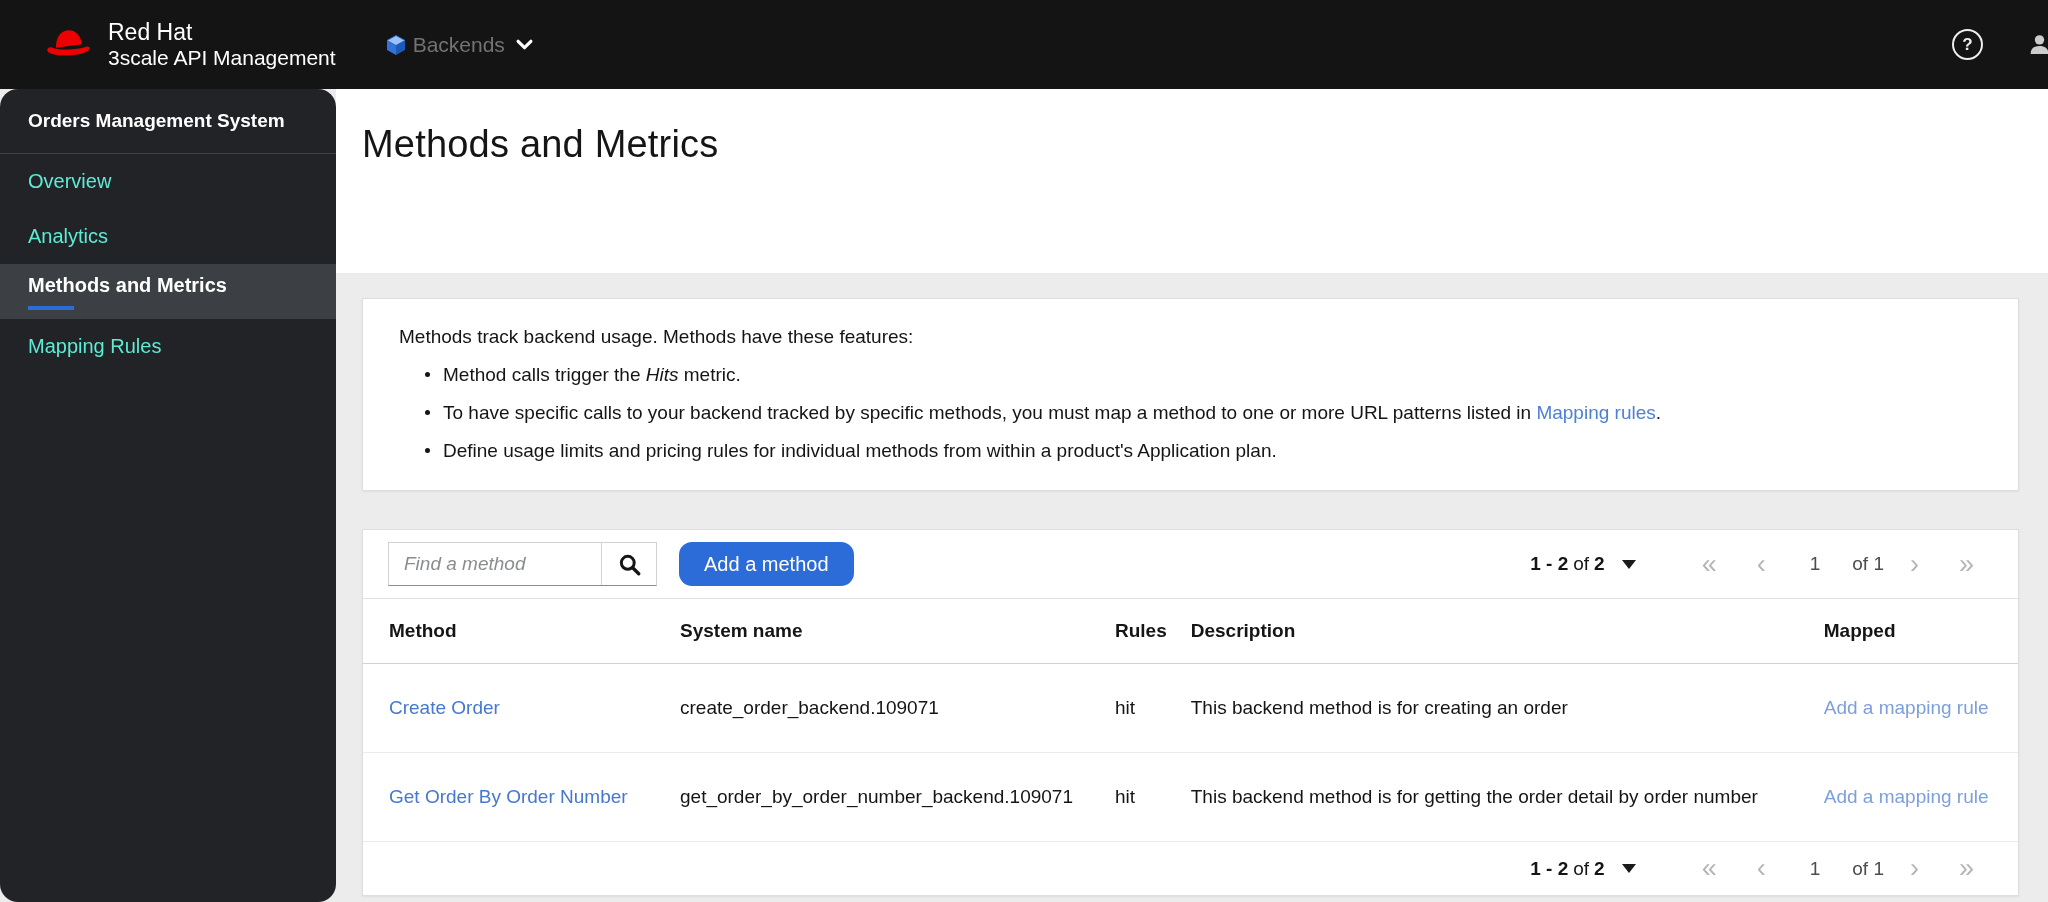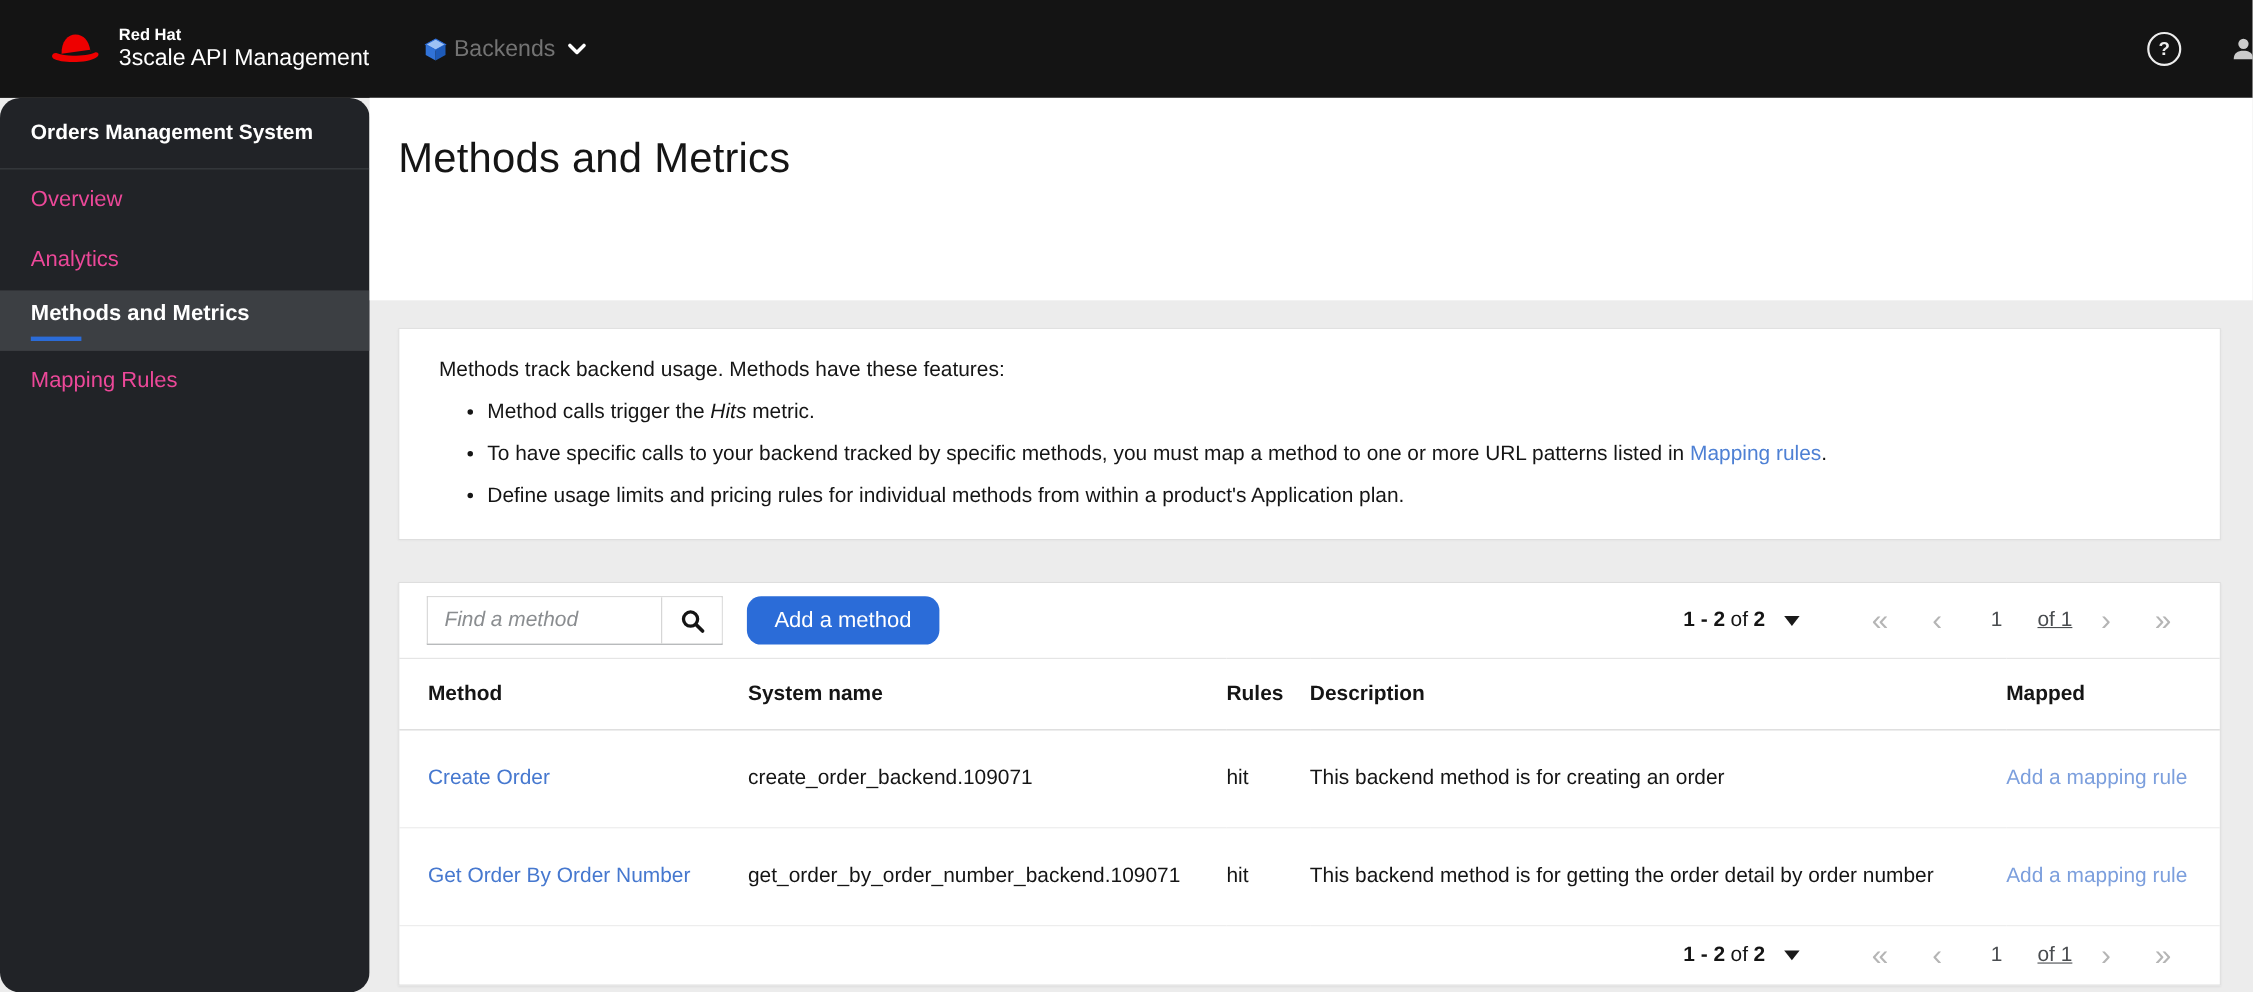--- a/index.html
+++ b/index.html
@@ -3,31 +3,31 @@
 <meta charset="utf-8">
 <style>
   html,body{margin:0;padding:0;}
   body{font-family:"Liberation Sans", sans-serif; background:#ececec;}
   #app{position:relative;width:2048px;height:902px;overflow:hidden;background:#ececec;}
 
   
   .masthead{position:absolute;top:0;left:0;width:2048px;height:89px;background:#141414;display:flex;align-items:center;}
   .brand{display:flex;align-items:center;gap:16px;margin-left:44px;cursor:pointer;}
   .brand-text{display:flex;flex-direction:column;color:#fff;line-height:1.12;}
-  .brand-line1{font-weight:bold;font-size:15px;}
+  .brand-line1{font-weight:normal;font-size:23px;}
   .brand-line2{font-size:21px;font-weight:400;}
   .context-selector{display:flex;align-items:center;gap:5px;margin-left:48px;color:#737373;font-size:21px;cursor:pointer;justify-content:space-between;}
   .masthead-right{margin-left:auto;display:flex;align-items:center;gap:44px;margin-right:2px;}
   .help-icon{width:27px;height:27px;border:2px solid #ededed;border-radius:50%;color:#ededed;font-size:17px;font-weight:bold;display:flex;align-items:center;justify-content:center;cursor:pointer;}
   .user-icon{display:flex;cursor:pointer;margin-right:-6px;}
 
   
   .sidebar{position:absolute;top:89px;left:0;width:336px;height:813px;background:#212327;border-radius:18px;}
   .sb-title{height:64px;display:flex;align-items:center;padding-left:28px;color:#fff;font-weight:bold;font-size:19px;border-bottom:1px solid #3c3f43;}
-  .nav-item{height:55px;display:flex;flex-direction:column;justify-content:center;padding-left:28px;color:#ec4899;font-size:20px;cursor:pointer;}
+  .nav-item{height:55px;display:flex;flex-direction:column;justify-content:center;padding-left:28px;color:#5eead4;font-size:20px;cursor:pointer;}
   .nav-item.active{background:#3c3f43;color:#fff;font-weight:bold;}
   .nav-underline{display:none;}
   .nav-item.active .nav-underline{display:block;width:46px;height:4px;background:#2b6cd8;margin-top:9px;}
 
   
   .main{position:absolute;left:336px;top:89px;right:0;bottom:0;background:#ececec;}
   .page-head{background:#fff;height:184px;position:relative;}
   .page-title{position:absolute;left:26px;top:34px;margin:0;font-size:38px;font-weight:400;color:#151515;letter-spacing:0.2px;}
   .tabs{position:absolute;left:26px;bottom:0;display:flex;}
   .tab{font-size:21px;color:#151515;padding:0 12px 13px;border-bottom:4px solid transparent;cursor:pointer;}
@@ -53,21 +53,21 @@
   .search-btn{width:55px;border:none;border-left:1px solid #d2d2d2;background:#fff;display:flex;align-items:center;justify-content:center;cursor:pointer;}
   .add-btn{margin-left:22px;height:44px;padding:0 25px;background:#2b6cd8;color:#fff;border:none;border-radius:13px;font-size:20px;font-family:"Liberation Sans", sans-serif;cursor:pointer;}
 
   .pagination{margin-left:auto;display:flex;align-items:center;font-size:19px;color:#151515;}
   .pg-bold{font-weight:bold;}
   .pg-of{margin:0 5px;}
   .pg-caret{width:0;height:0;border-left:7px solid transparent;border-right:7px solid transparent;border-top:9px solid #1a1a1a;margin-left:17px;cursor:pointer;}
   .pg-nav{display:flex;align-items:center;margin-left:46px;}
   .pg-arrow{color:#b5b5b5;font-size:27px;padding:0 20px;line-height:1;cursor:pointer;user-select:none;}
   .pg-page{color:#4a4d50;margin:0 6px 0 24px;}
-  .pg-of-pages{color:#4a4d50;margin:0 6px 0 26px;text-decoration:underline;}
+  .pg-of-pages{color:#4a4d50;margin:0 6px 0 26px;}
 
   table{width:100%;border-collapse:collapse;font-size:19px;color:#151515;}
   th{text-align:left;font-weight:bold;padding:21px 24px 21px 0;border-top:1px solid #e3e3e3;border-bottom:1px solid #d2d2d2;}
   td{padding:33px 24px 33px 0;border-bottom:1px solid #ebebeb;}
   th:first-child,td:first-child{padding-left:26px;}
   .method-link{color:#4678cf;text-decoration:none;cursor:pointer;}
   .mapped-link{color:#7c9fdd;text-decoration:none;cursor:pointer;}
   .bottom-bar{display:flex;align-items:center;padding:13px 24px;}
 </style>
 </head>

